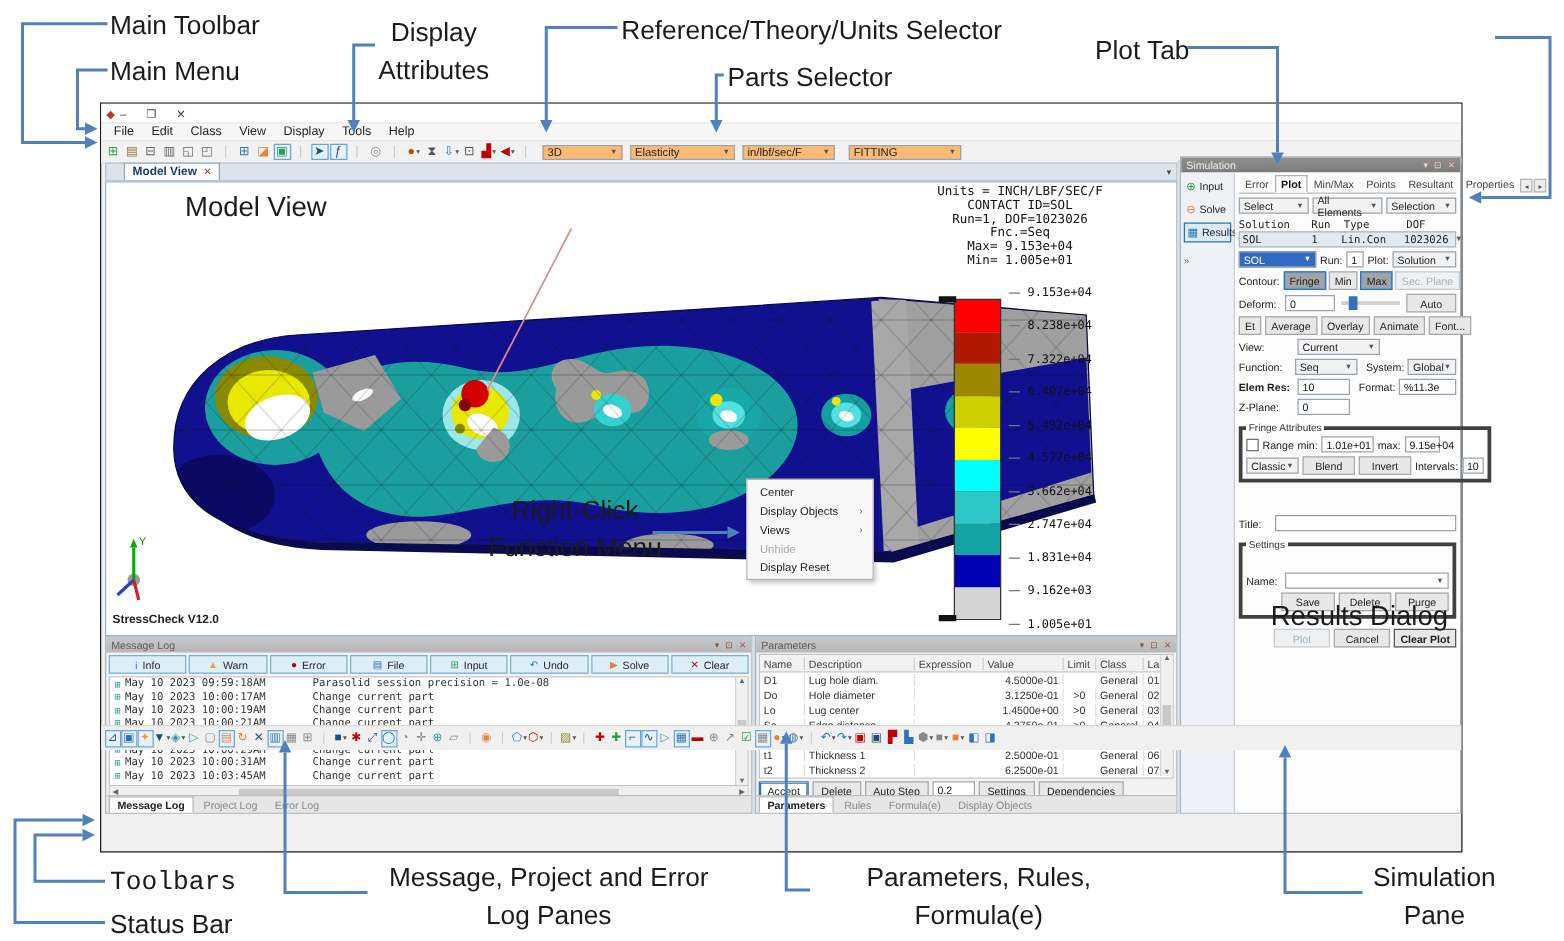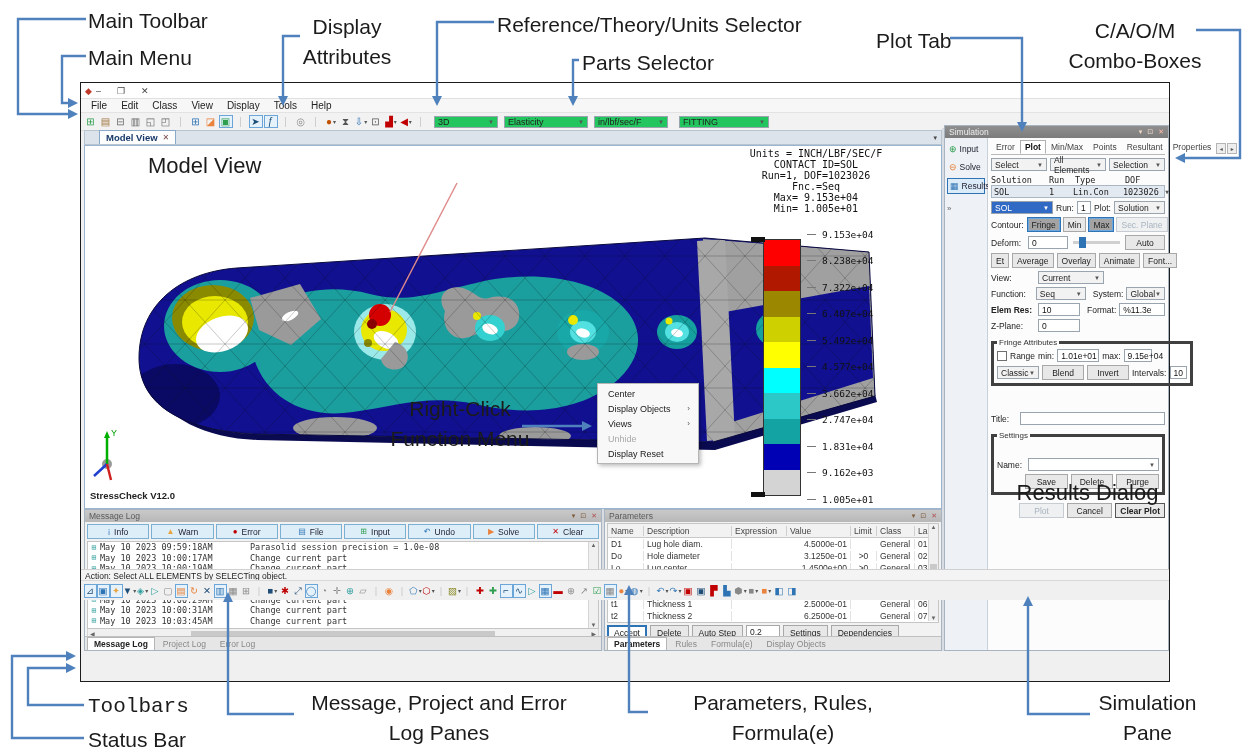--- a/index.html
+++ b/index.html
@@ -18,21 +18,21 @@
   .title-ico{color:#c03a2b;font-size:9px;}
   .titletext{font-size:9.5px;color:#333;flex:1;white-space:nowrap;overflow:hidden;}
   .winctl{display:flex;gap:16px;padding-right:8px;color:#444;font-size:9px;}
   .winctl span{cursor:default;}
   .menubar{height:13px;display:flex;gap:2px;align-items:center;background:#f7f7f7;padding:0 4px;border-bottom:1px solid #e3e3e3;}
   .menubar .mi{padding:0 6px;font-size:10px;color:#222;}
   .toolbar{height:17px;display:flex;align-items:center;background:#f2f2f2;padding:0 3px;gap:1px;border-bottom:1px solid #dcdcdc;}
   .tico{width:14px;height:13px;display:flex;align-items:center;justify-content:center;font-size:10px;line-height:1;}
   .tico .car{font-size:6px;color:#555;margin-left:1px;}
   .tico.boxed{border:1px solid #6ca6d9;background:#e6f2fb;box-sizing:border-box;}
-  .combo{background:#22c55e;border:1px solid #9aa4ae;height:12px;display:flex;align-items:center;
+  .combo{background:#fdba74;border:1px solid #9aa4ae;height:12px;display:flex;align-items:center;
     font-size:9px;padding:0 3px;justify-content:space-between;box-sizing:border-box;color:#222;}
   .combo .arr{font-size:6px;color:#555;margin-left:4px;}
   .maincombo{margin-left:5px;}
 
   
   .tabstrip{position:absolute;left:3px;top:47px;width:858px;height:15px;background:#dde3ea;border:1px solid #b9c4d1;box-sizing:border-box;display:flex;align-items:flex-end;}
   .mvtab{margin-left:14px;background:#fdfdfd;border:1px solid #8aa8c8;border-bottom:none;height:13px;
     display:flex;align-items:center;padding:0 6px;gap:5px;font-weight:bold;color:#1a3a6b;font-size:9.5px;}
   .mvtab .x{color:#7b4a4a;font-weight:normal;font-size:8px;}
   .strip-dd{margin-left:auto;margin-right:4px;color:#444;font-size:7px;align-self:center;}
@@ -862,23 +862,20 @@
 
         <div class="srow" style="padding-left:28px;margin-top:8px">
 
         <span class="sbtn2 disabled">Plot</span>
             <span class="sbtn2">Cancel</span>
             <span class="sbtn2 strong">Clear Plot</span>
           </div>
       </div>
     </div>
 
-    <div class="statusbar">
-      <span>Action: Select ALL ELEMENTS by SELECTing object.</span>
-    </div>
     <div class="btoolbar">
 
     <span class="tico boxed">
           <span style="color: rgb(31, 78, 121);">⊿</span>
           <span class="car"></span>
         </span>
         <span class="tico boxed">
           <span style="color: rgb(46, 116, 181);">▣</span>
           <span class="car"></span>
         </span>
@@ -1097,22 +1094,20 @@
       </div>
   </div>
 
   <div class="ann" style="left:88px;top:6px;">Main Toolbar</div>
   <div class="ann" style="left:88px;top:43px;">Main Menu</div>
   <div class="ann center" style="left:292px;top:12px;width:110px;">Display
 Attributes</div>
   <div class="ann" style="left:497px;top:10px;">Reference/Theory/Units Selector</div>
   <div class="ann" style="left:582px;top:48px;">Parts Selector</div>
   <div class="ann" style="left:876px;top:26px;">Plot Tab</div>
-  <div class="ann center" style="left:1050px;top:16px;width:170px;">C/A/O/M
-Combo-Boxes</div>
   <div class="ann" style="left:148px;top:150px;font-size:22px;">Model View</div>
   <div class="ann center" style="left:365px;top:394px;width:190px;">Right-Click
 Function Menu</div>
   <div class="ann center" style="left:1005px;top:477px;width:165px;font-size:22px;">Results Dialog</div>
   <div class="ann" style="left:88px;top:692px;font-family:Liberation Mono, monospace;">Toolbars</div>
   <div class="ann" style="left:88px;top:725px;">Status Bar</div>
   <div class="ann center" style="left:296px;top:688px;width:286px;">Message, Project and Error
 Log Panes</div>
   <div class="ann center" style="left:650px;top:688px;width:266px;">Parameters, Rules, Formula(e)
 and Display Objects Panes</div>

